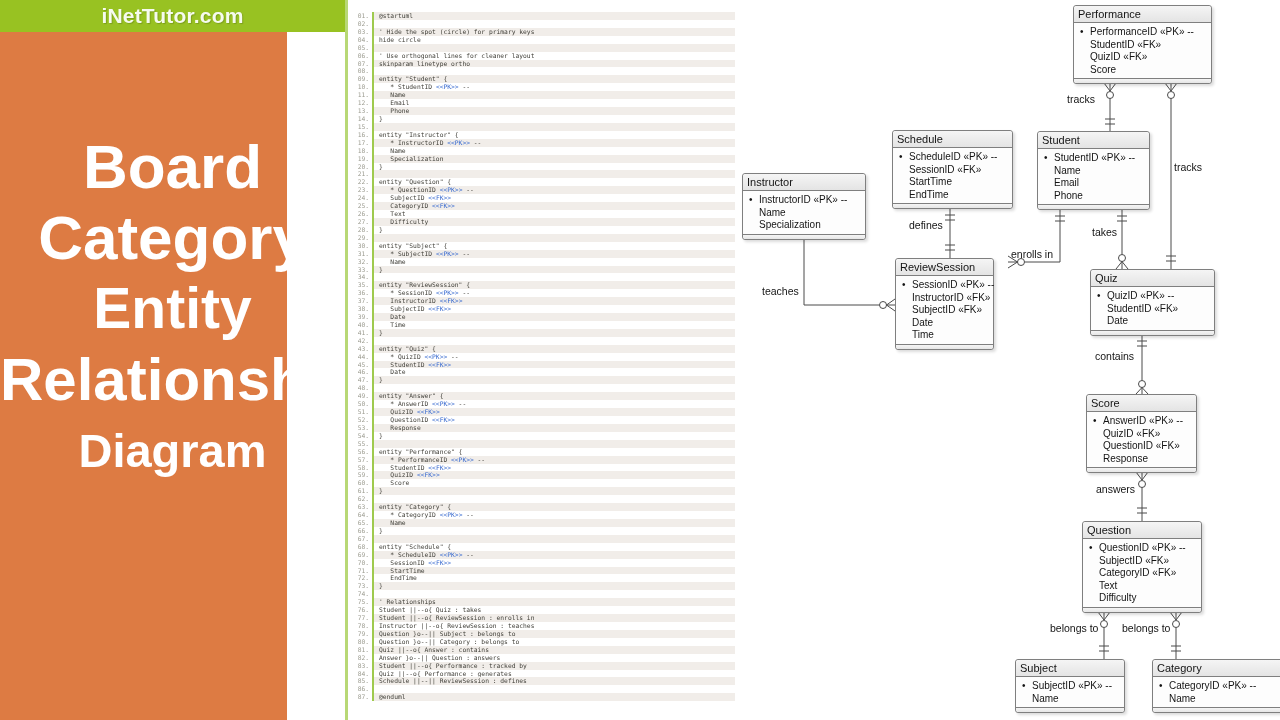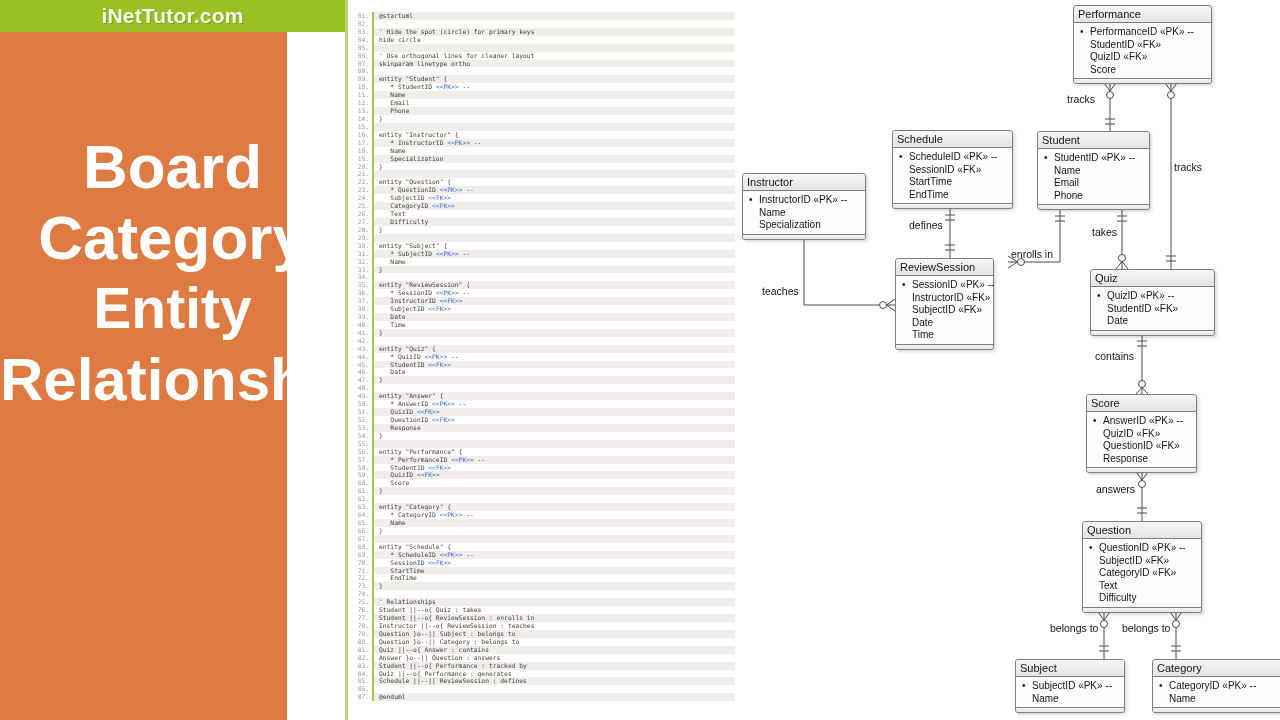--- a/index.html
+++ b/index.html
@@ -59,20 +59,21 @@
 
 <div class="left-panel">
   <div class="brand-band">
     <span class="brand-text">iNetTutor.com</span>
   </div>
   <div class="title-block">
     <div class="title-line">Board</div>
     <div class="title-line">Category</div>
     <div class="title-line">Entity</div>
     <div class="title-line">Relationship</div>
+    <div class="title-line">Diagram</div>
   </div>
 </div>
 
 <div class="code-panel" id="code-panel">
     <div class="code-row">
       <span class="code-ln">01.</span>
       <span class="code-ct"><span>@startuml</span></span>
     </div>
     <div class="code-row">
       <span class="code-ln">02.</span>

